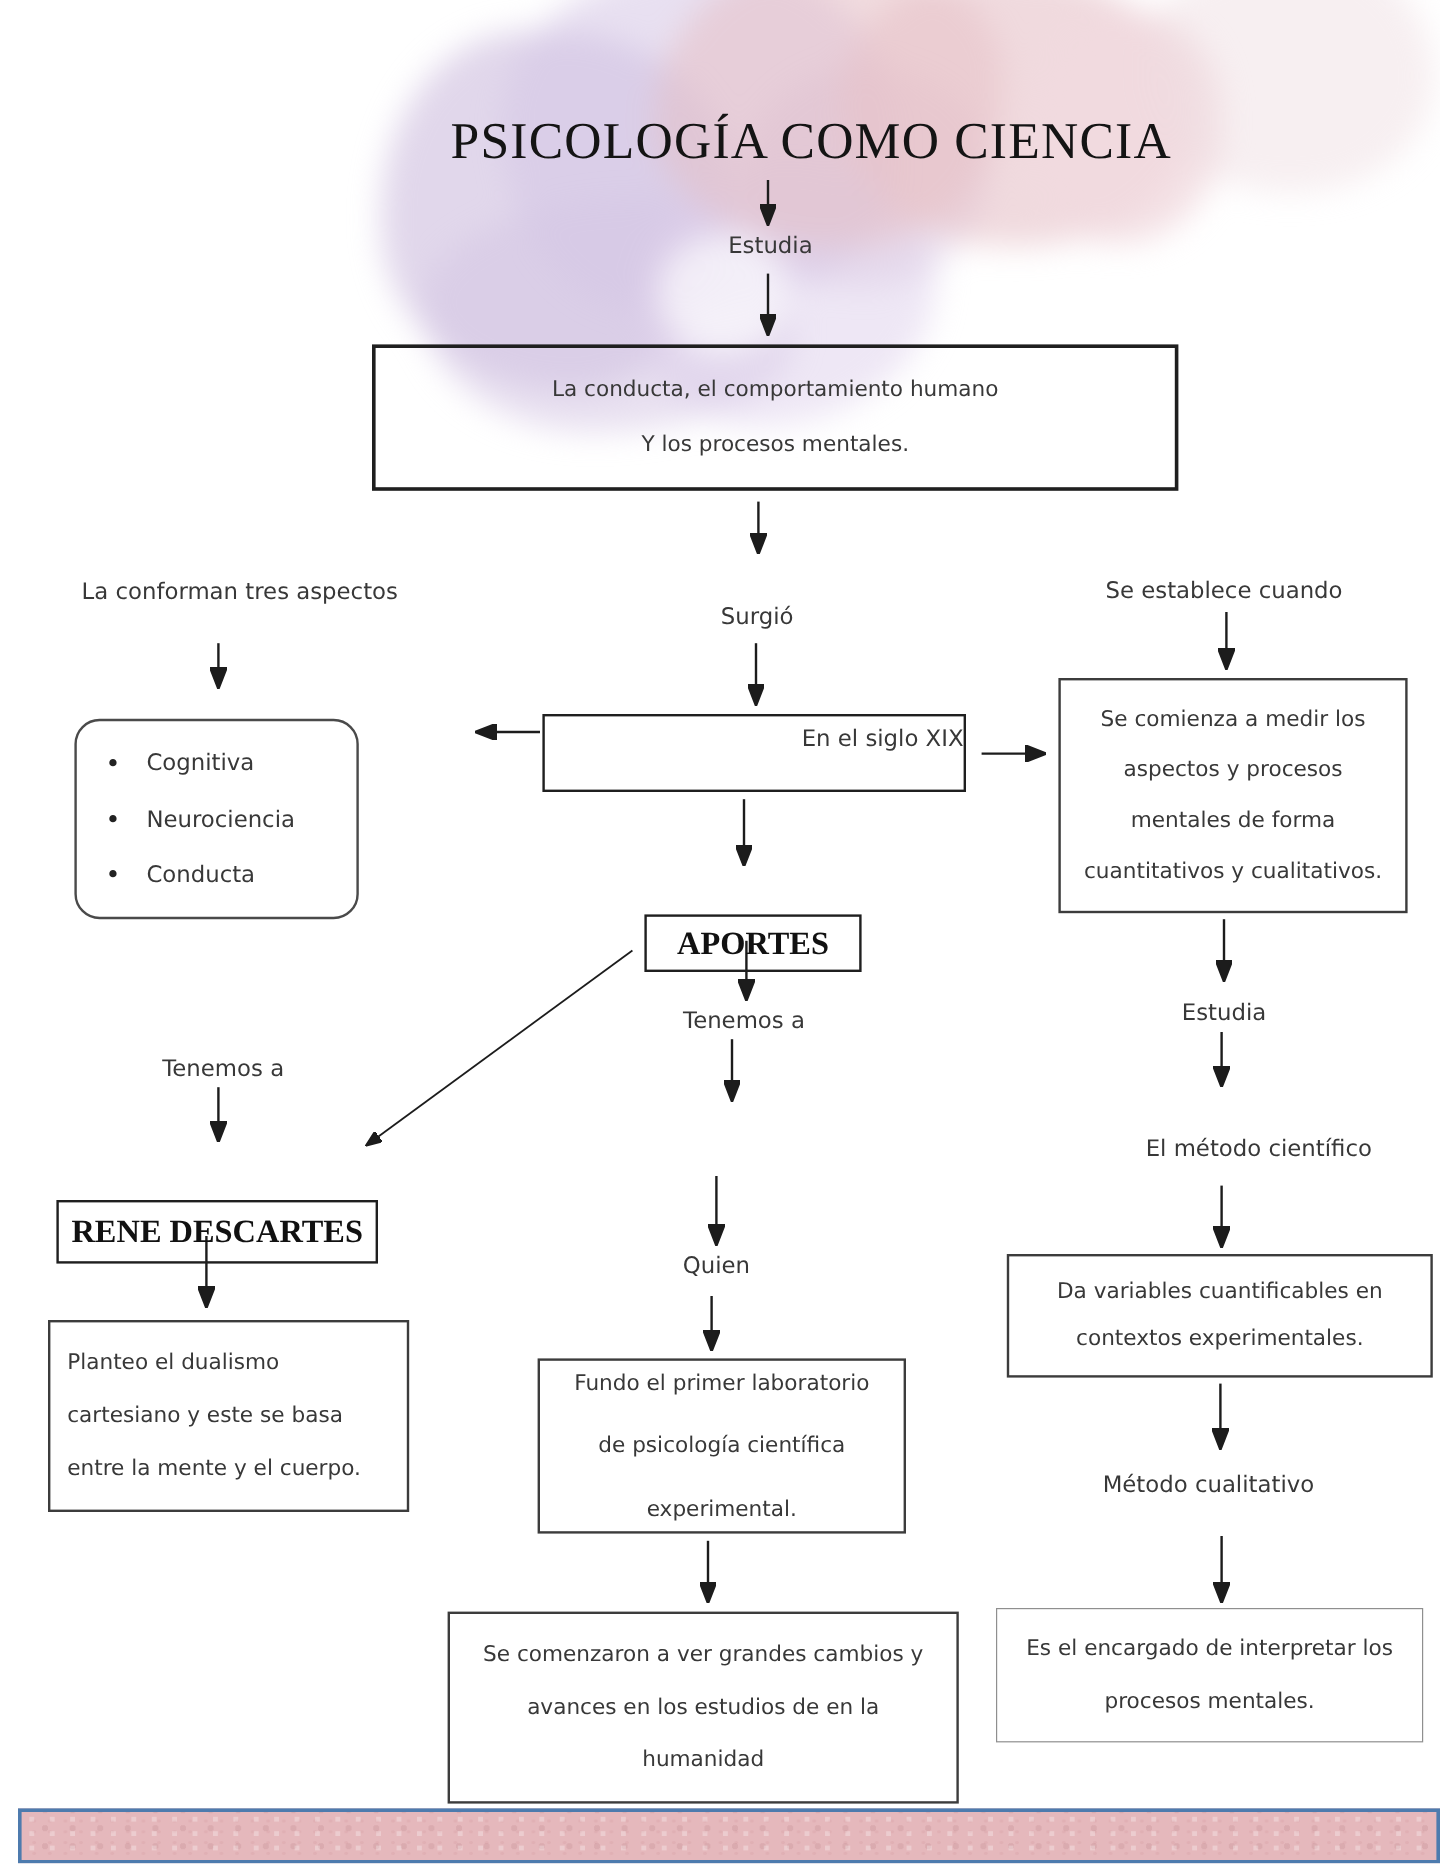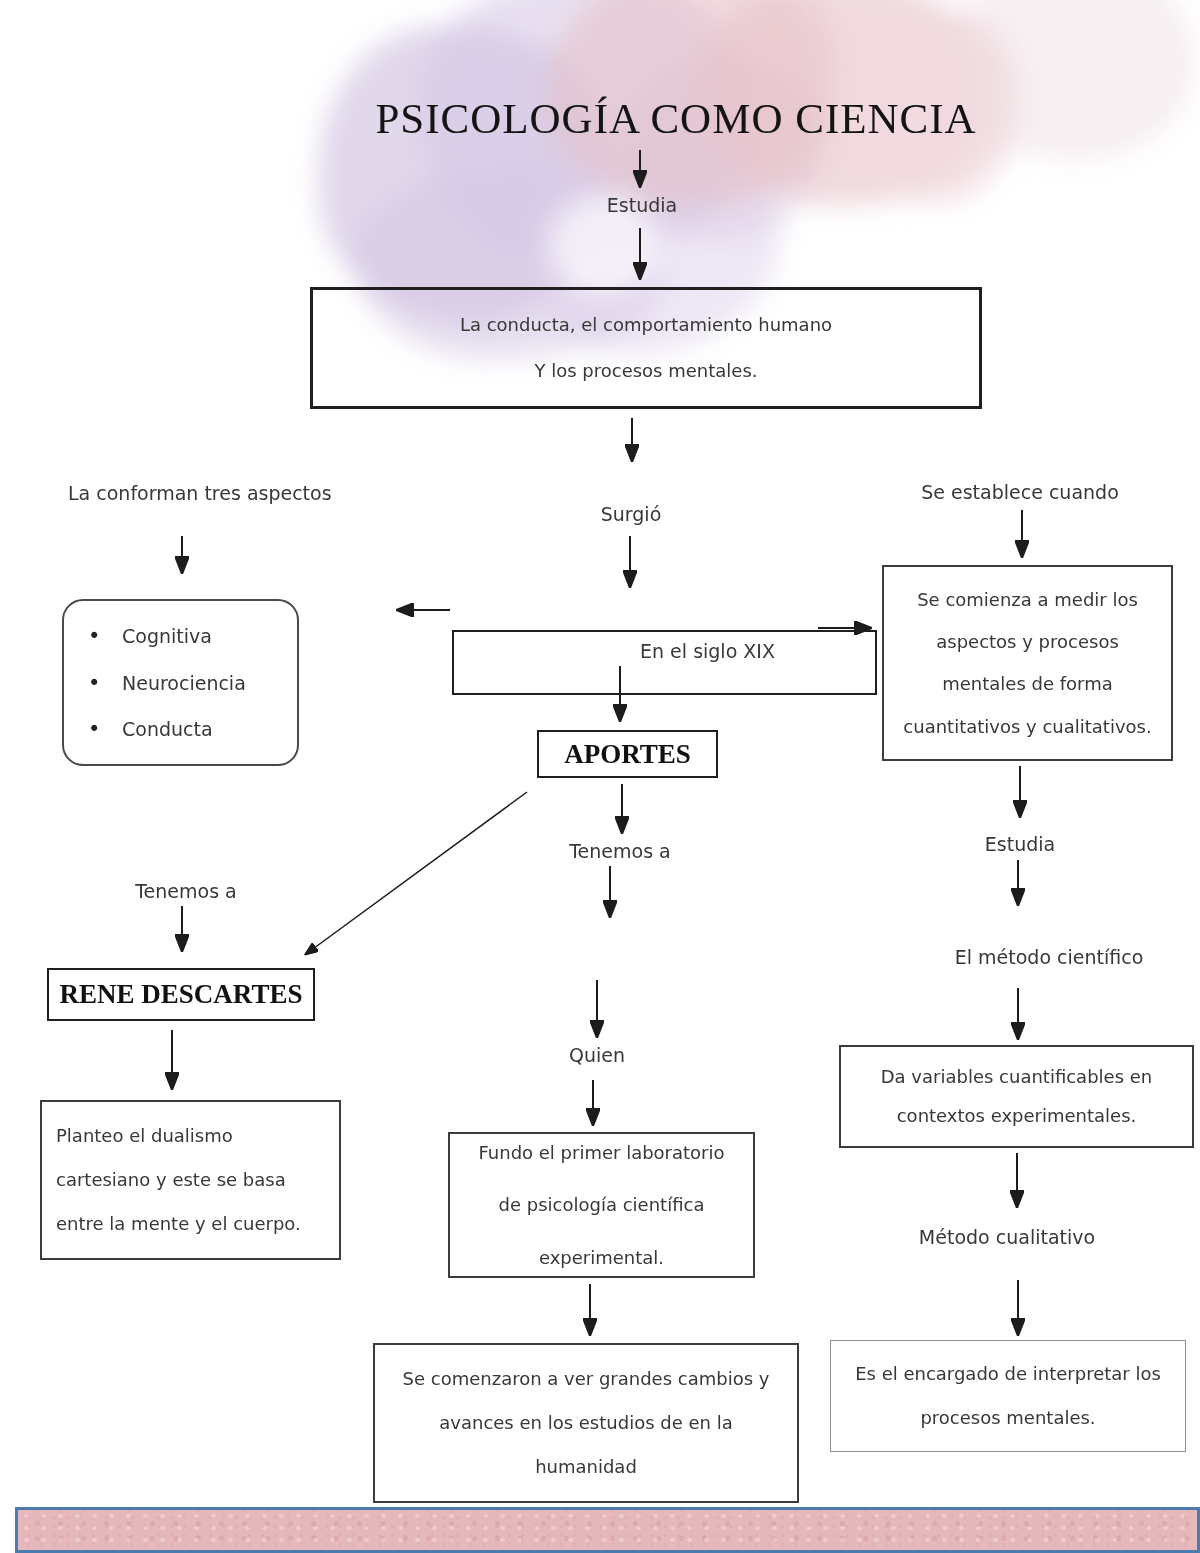--- a/index.html
+++ b/index.html
@@ -43,30 +43,31 @@
     display:flex; flex-direction:column; justify-content:space-evenly;
     align-items:center; box-sizing:border-box;
   }
   .box .ln { font-size:18px; color:#383838; white-space:nowrap; line-height:1.1; }
   .serifbox {
     position:absolute; border:2px solid #1f1f1f; box-sizing:border-box;
     display:flex; align-items:center; justify-content:center;
     font-family:"Liberation Serif","DejaVu Serif",serif;
     font-weight:bold; font-size:27px; color:#111; background:transparent;
     white-space:nowrap;
+    margin-top:32px;
   }
   #box-conducta   { left:310px; top:287px; width:672px; height:122px; border-width:3px; }
   #box-aspectos   { left:62px;  top:599px; width:237px; height:167px; border-color:#4a4a4a;
                     justify-content:space-evenly; align-items:stretch;border-radius:21px; }
   .aspect-item { display:flex; align-items:center; padding-left:24px; font-size:19px; color:#383838; }
   .aspect-item .dot { width:34px; }
   .aspect-item .dot::before { content:"•"; font-size:21px; color:#222; }
-  #box-siglo      { left:452px; top:595px; width:425px; height:65px;
-                    justify-content:flex-start; align-items:center;
-                    padding:9px 0 0 86px;margin-top:35px; }
+  #box-siglo      { left:452px; top:595px; width:353px; height:65px;
+                    justify-content:flex-start; align-items:flex-end;
+                    padding:9px 0 0 86px; }
   #box-siglo .ln  { font-size:19px; }
   #box-medir      { left:882px; top:565px; width:291px; height:196px; border-color:#3c3c3c; }
   #box-aportes    { left:537px; top:730px; width:181px; height:48px; }
   #box-wunt       { left:482px; top:923px; width:232px; height:50px; }
   #box-rene       { left:47px;  top:968px; width:268px; height:53px; }
   #box-planteo    { left:40px;  top:1100px; width:301px; height:160px;
                     align-items:flex-start; padding-left:14px; border-color:#3c3c3c; }
   #box-laboratorio{ left:448px; top:1132px; width:307px; height:146px; border-color:#3c3c3c;gap:24px; }
   #box-cambios    { left:373px; top:1343px; width:426px; height:160px; border-color:#3c3c3c; }
   #box-variables  { left:839px; top:1045px; width:355px; height:103px; border-color:#3c3c3c; }

